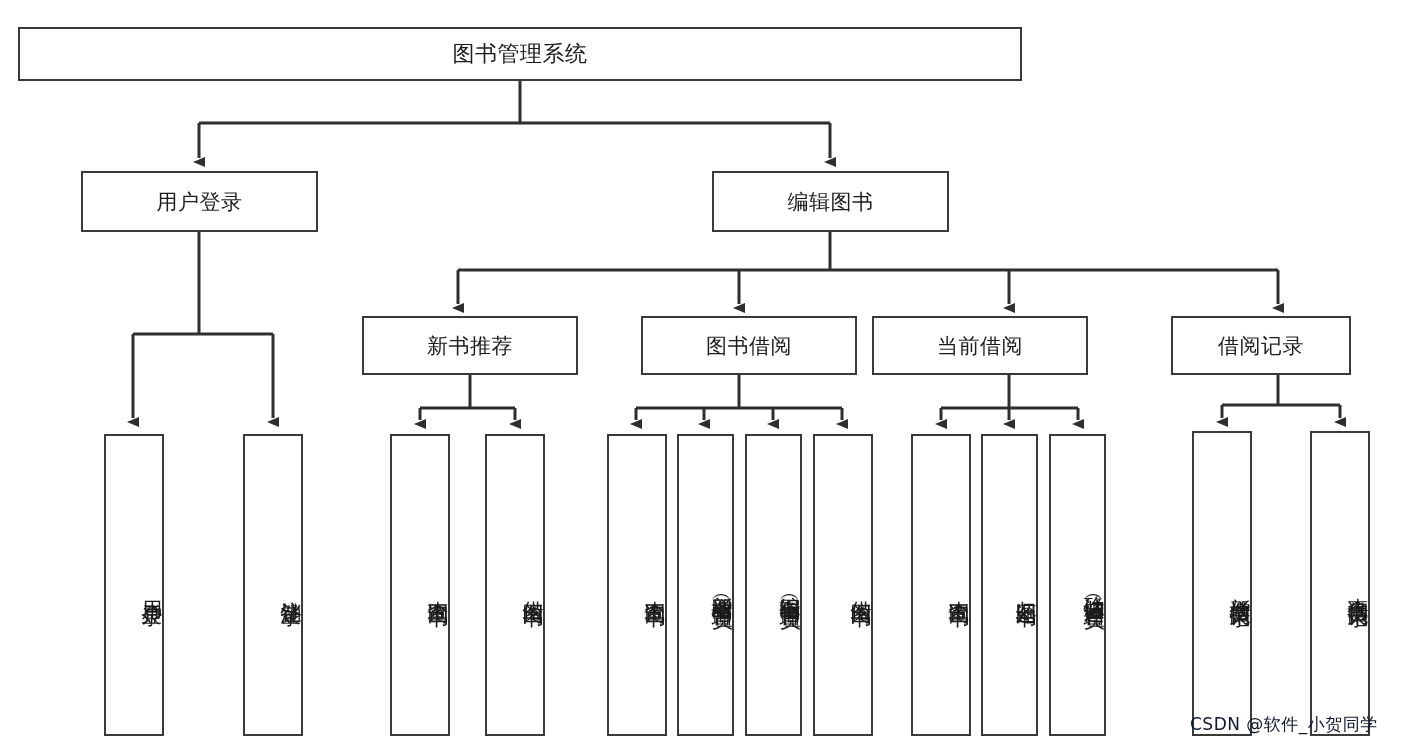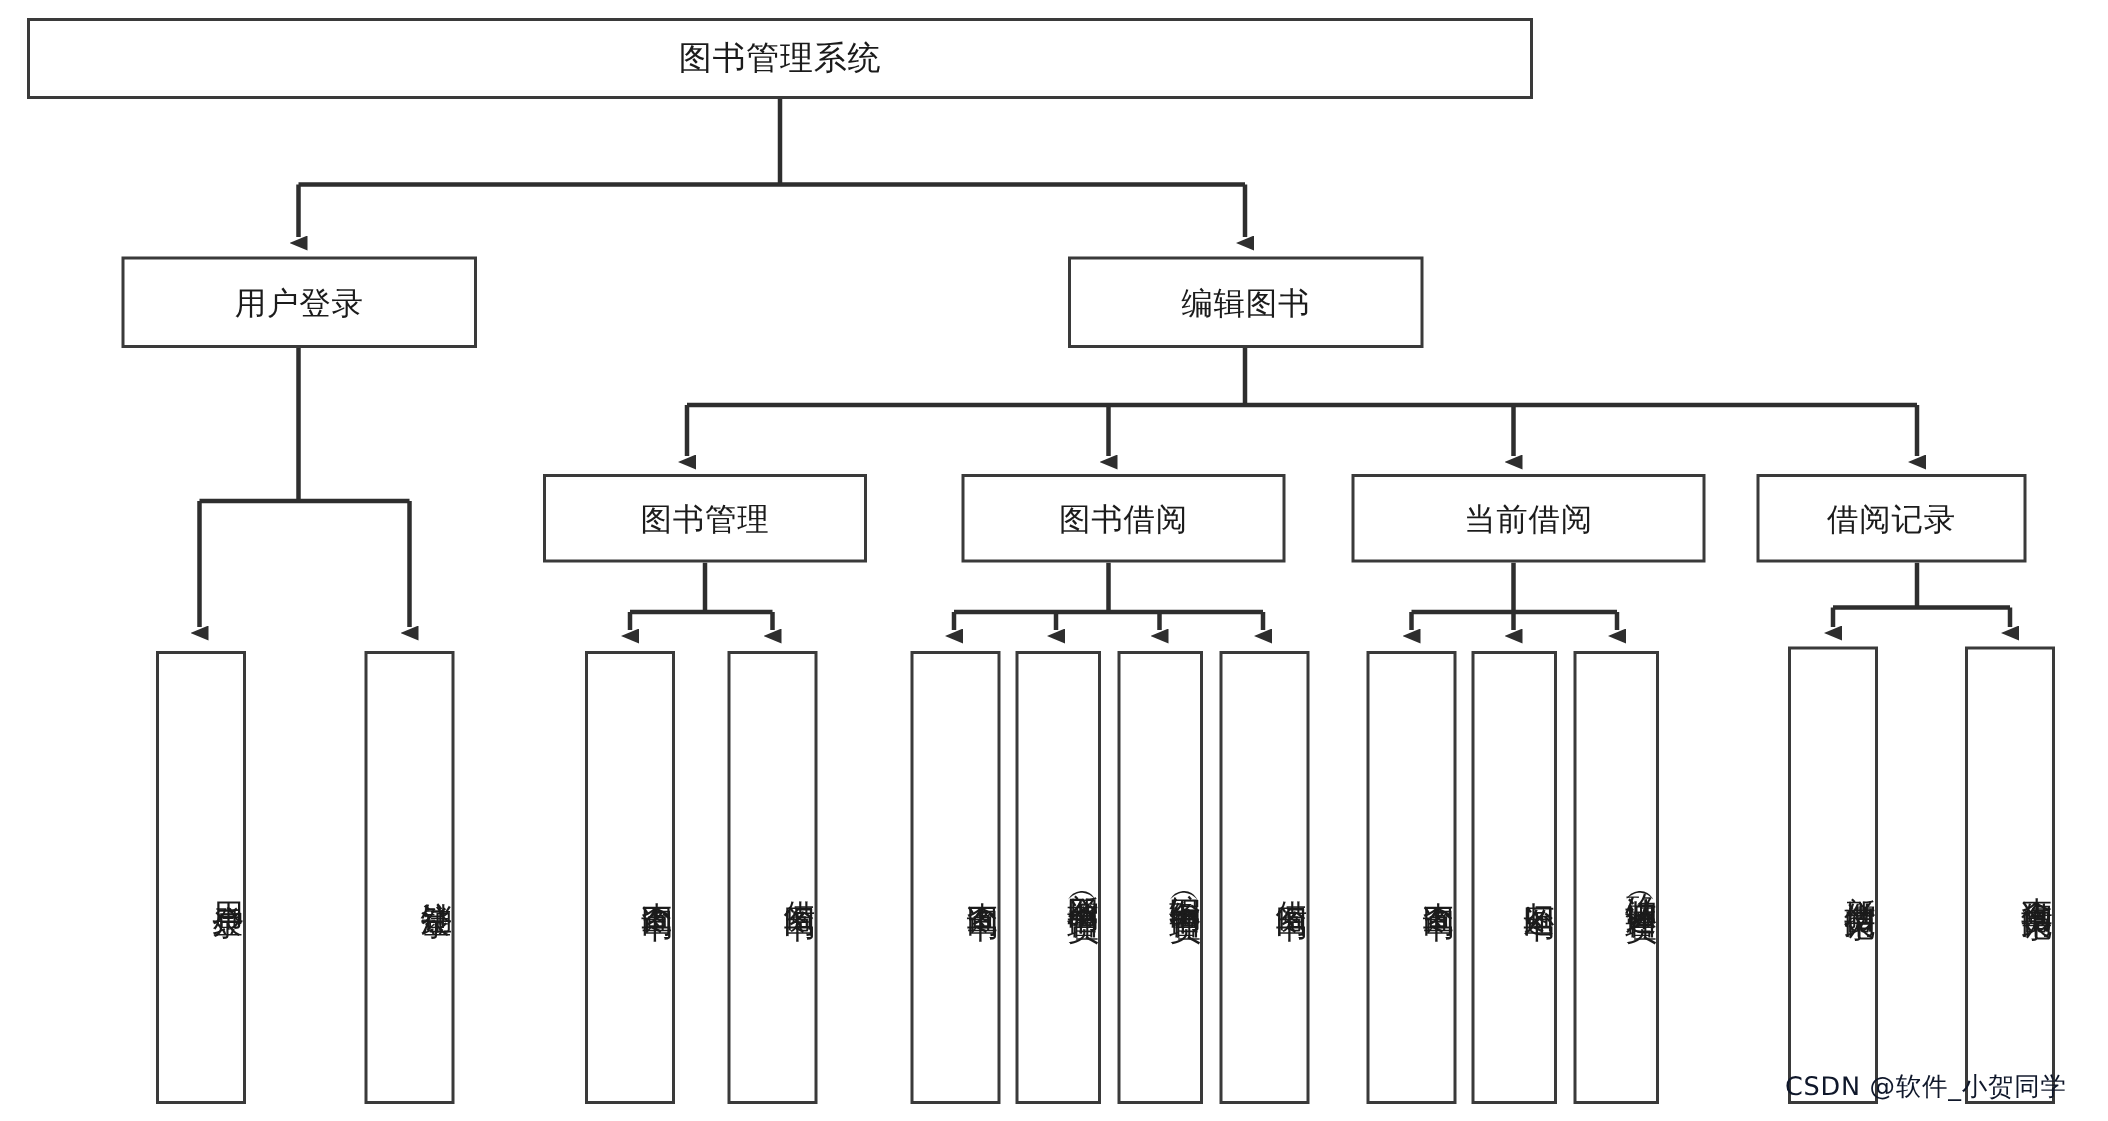--- a/index.html
+++ b/index.html
@@ -49,20 +49,21 @@
     justify-content: center;
   }
   .node.vert .vlabel {
     writing-mode: vertical-rl;
     text-orientation: upright;
     line-height: 1;
     white-space: nowrap;
   }
   .node.root {
     font-size: 22px;
+    margin-top: 15px;
   }
   .watermark {
     position: absolute;
     left: 1190px;
     top: 713px;
     font-size: 17px;
     color: #0f172a;
     white-space: nowrap;
     letter-spacing: 0.5px;
   }
@@ -128,26 +129,26 @@
   </div>
 
   <div class="node horiz" style="left:81px; top:171px; width:237px; height:61px;">
     <span>用户登录</span>
   </div>
   <div class="node horiz" style="left:712px; top:171px; width:237px; height:61px;">
     <span>编辑图书</span>
   </div>
 
   <div class="node horiz" style="left:362px; top:316px; width:216px; height:59px;">
-    <span>图书管理</span>
+    <span>新书推荐</span>
   </div>
   <div class="node horiz" style="left:631px; top:316px; width:216px; height:59px;margin-left:10px;">
     <span>图书借阅</span>
   </div>
-  <div class="node horiz" style="left:901px; top:316px; width:236px; height:59px;">
+  <div class="node horiz" style="left:872px; top:316px; width:216px; height:59px;">
     <span>当前借阅</span>
   </div>
   <div class="node horiz" style="left:1171px; top:316px; width:180px; height:59px;">
     <span>借阅记录</span>
   </div>
 
   <div class="node vert" style="left:104px; top:434px; width:60px; height:302px;">
     <span class="vlabel">用户登录</span>
   </div>
   <div class="node vert" style="left:243px; top:434px; width:60px; height:302px;">

